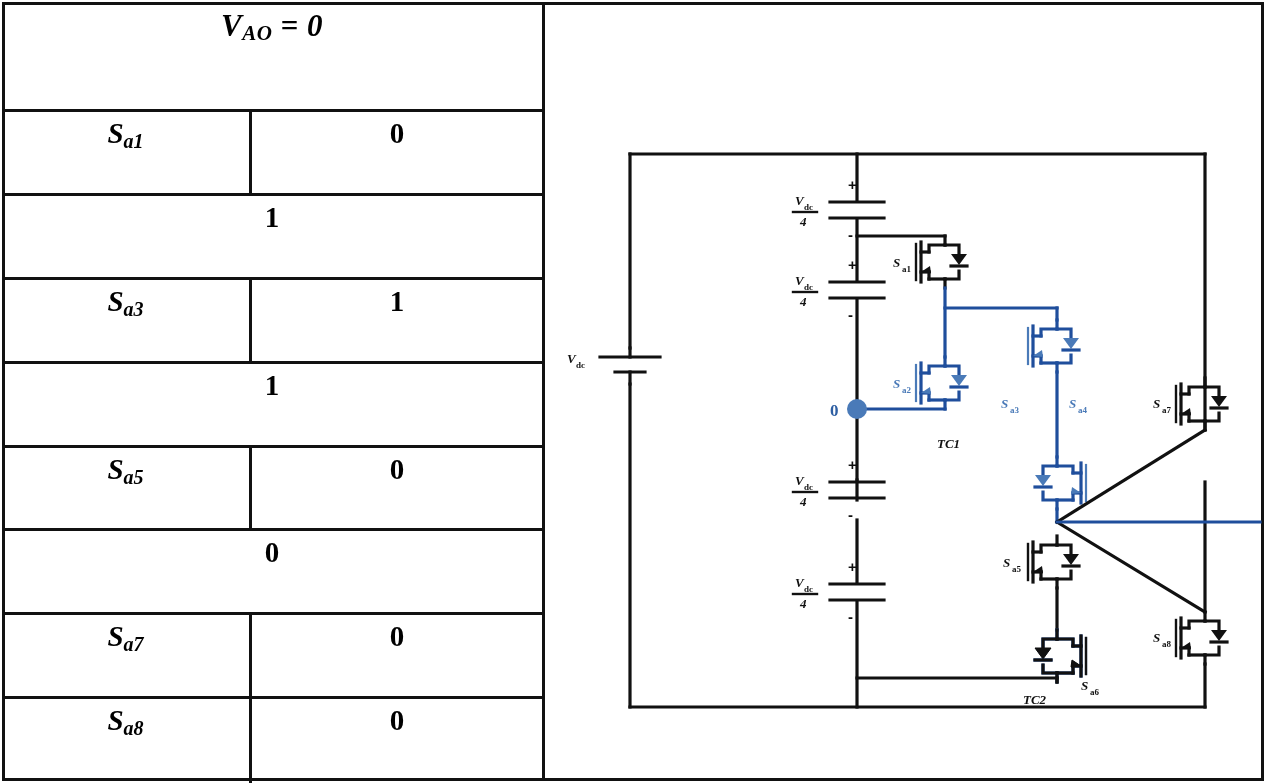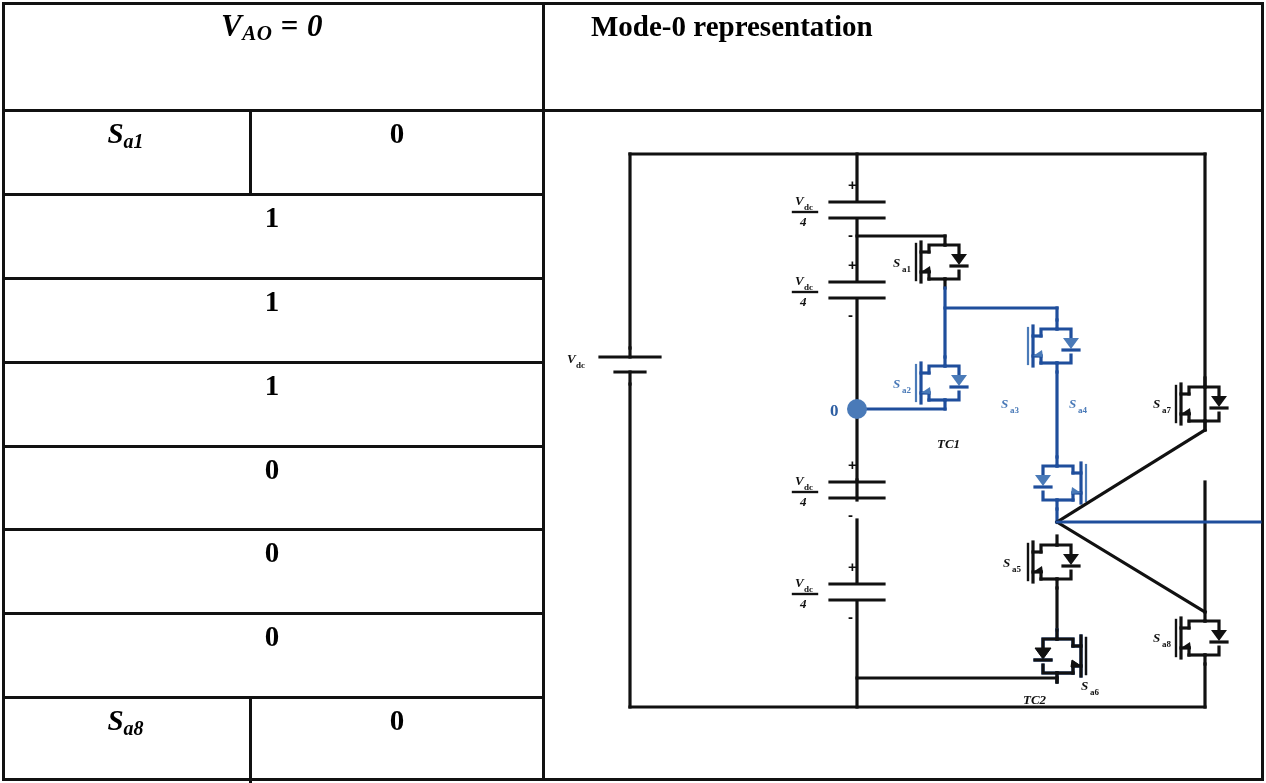--- a/index.html
+++ b/index.html
@@ -65,59 +65,65 @@
         <div class="cell-val">
           <span class="val">0</span>
         </div>
       </div>
       <div class="row">
         <div class="cell-val">
           <span class="val">1</span>
         </div>
       </div>
       <div class="row">
+        <div class="cell-name">
+          <span class="sw"><span>S</span><span class="sub">a3</span></span>
+        </div>
         <div class="cell-val">
           <span class="val">1</span>
         </div>
       </div>
       <div class="row">
         <div class="cell-val">
           <span class="val">1</span>
         </div>
       </div>
       <div class="row">
+        <div class="cell-name">
+          <span class="sw"><span>S</span><span class="sub">a5</span></span>
+        </div>
         <div class="cell-val">
           <span class="val">0</span>
         </div>
       </div>
       <div class="row">
         <div class="cell-val">
           <span class="val">0</span>
         </div>
       </div>
       <div class="row">
+        <div class="cell-name">
+          <span class="sw"><span>S</span><span class="sub">a7</span></span>
+        </div>
         <div class="cell-val">
           <span class="val">0</span>
         </div>
       </div>
       <div class="row">
         <div class="cell-name">
           <span class="sw"><span>S</span><span class="sub">a8</span></span>
         </div>
         <div class="cell-val">
           <span class="val">0</span>
         </div>
       </div>
     </div>
   </div>
 
   <div class="panel">
-    <div class="panel-head">
-      <span class="panel-title">Mode-0 representation</span>
-    </div>
 
     <div class="diagram">
       <svg width="722" height="666" viewBox="0 0 722 666">
         <defs>
           <style>
             .w  { stroke:#111; stroke-width:3.2; fill:none; stroke-linecap:square; }
             .wt { stroke:#111; stroke-width:2.4; fill:none; stroke-linecap:square; }
             .b  { stroke:#1F4E9C; stroke-width:3.2; fill:none; stroke-linecap:square; }
             .bt { stroke:#4A7AB8; stroke-width:2.2; fill:none; stroke-linecap:square; }
             .fl { fill:#111; }

